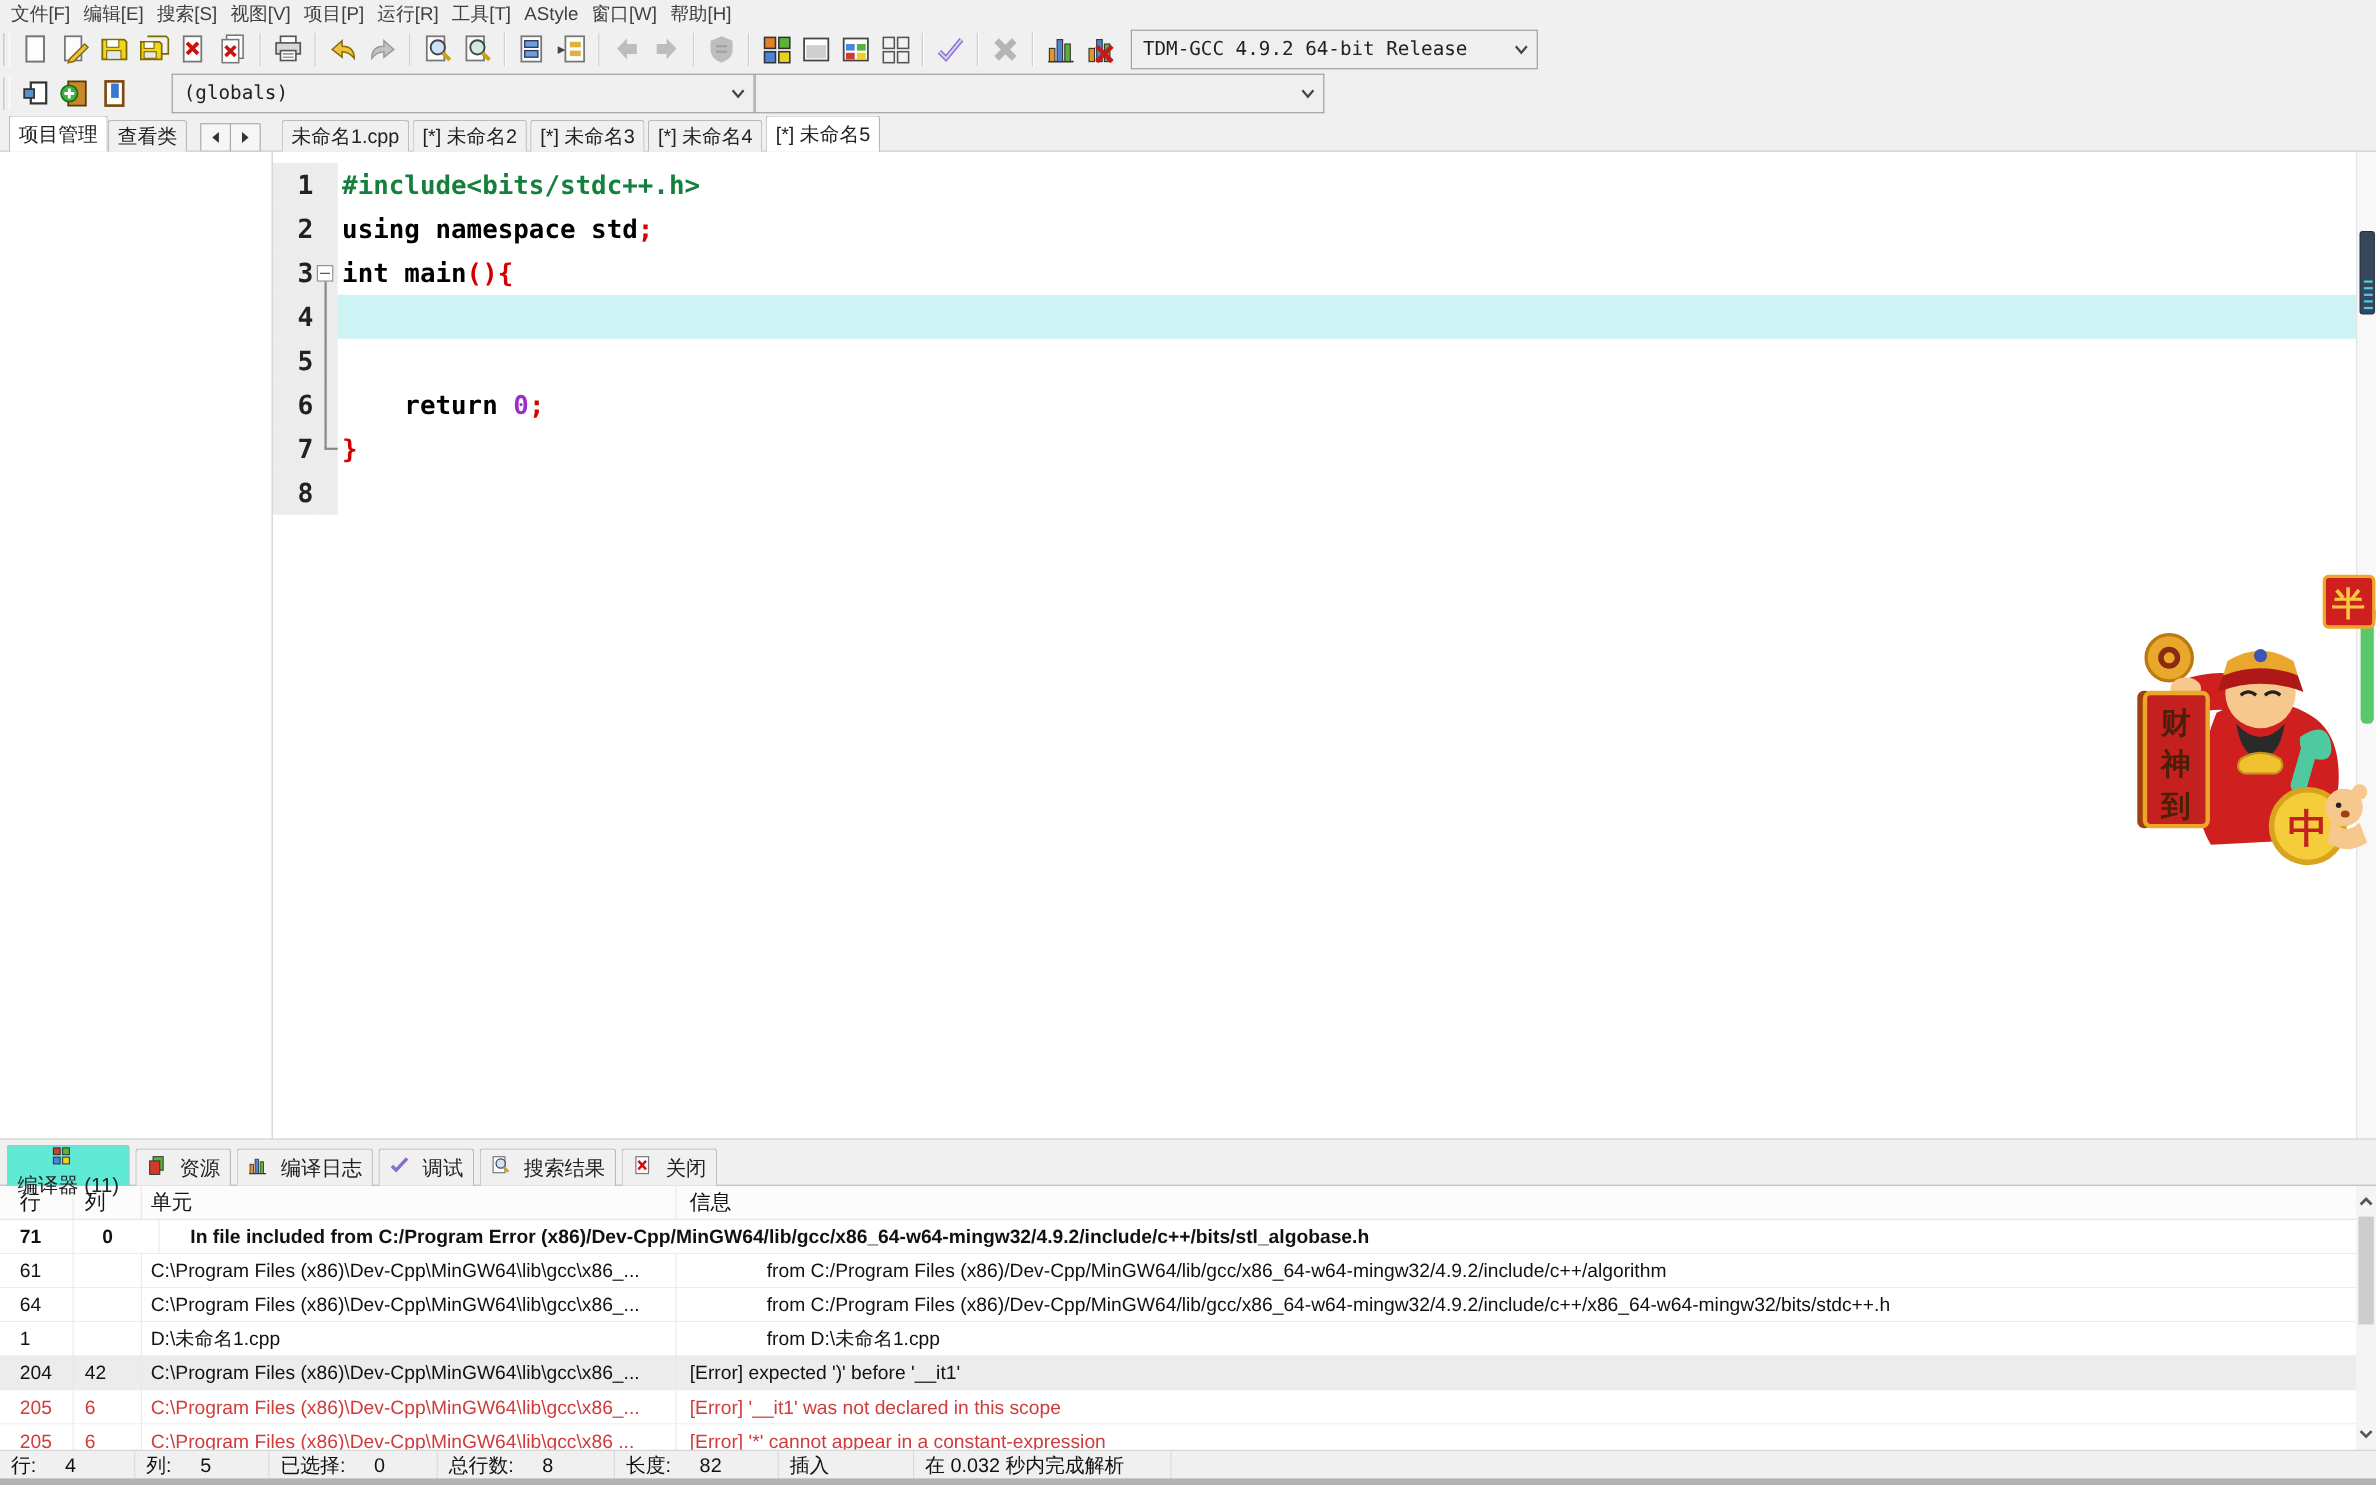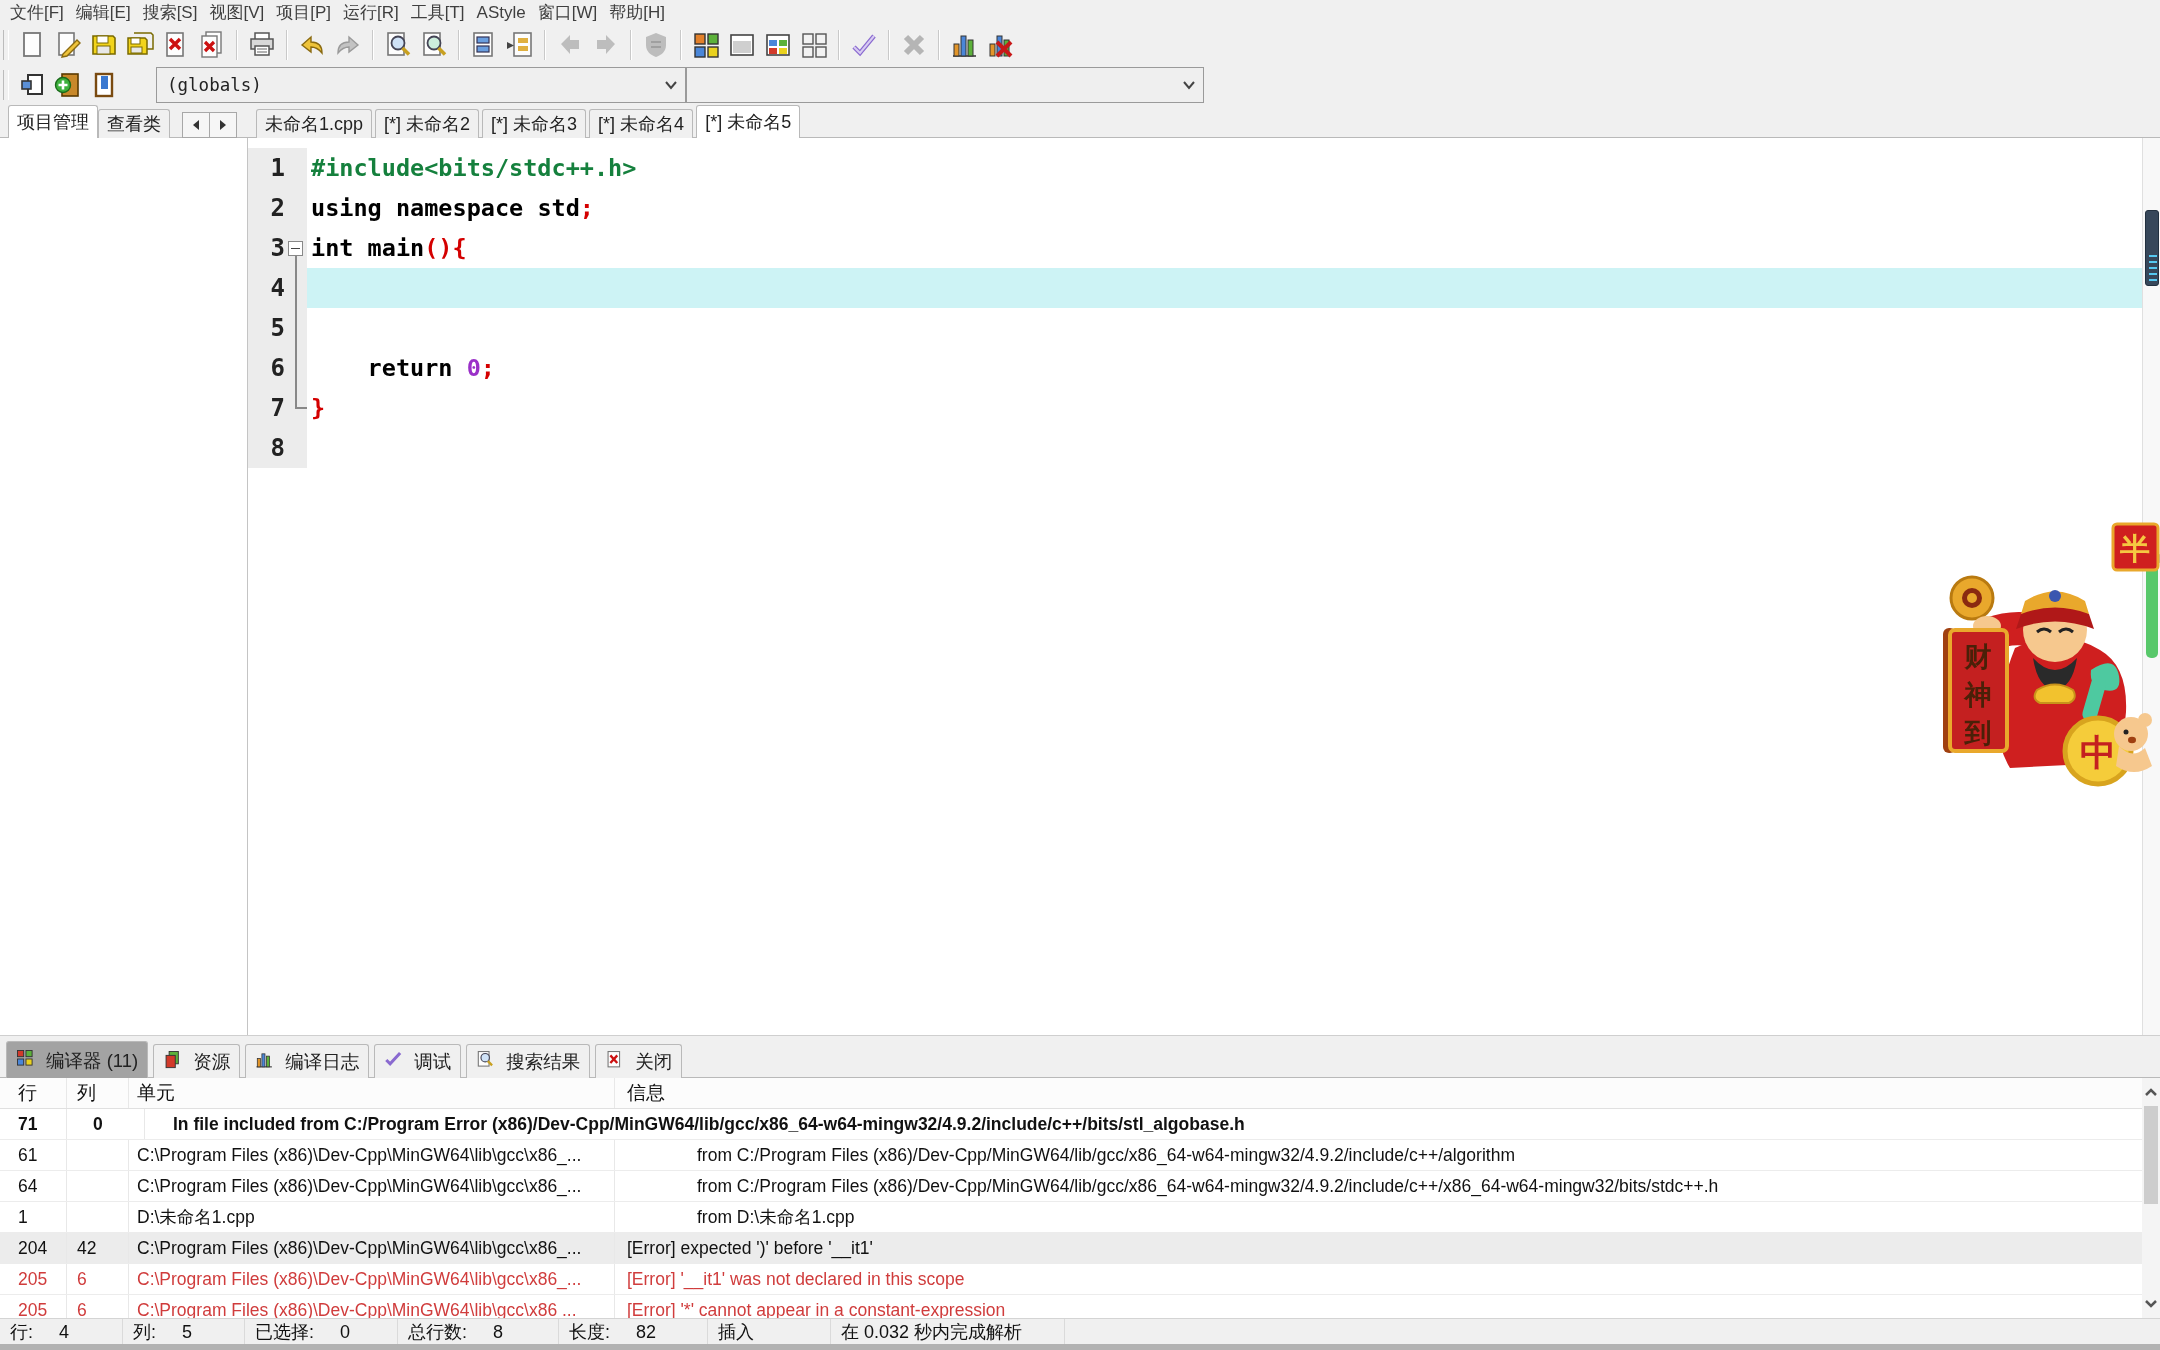--- a/index.html
+++ b/index.html
@@ -49,21 +49,21 @@
   #foldline{position:absolute;left:47px;top:118px;width:1.5px;height:152px;background:#888;}
   #foldfoot{position:absolute;left:47px;top:269px;width:12px;height:1.5px;background:#888;}
   
   #ethumb{position:absolute;left:2px;top:72px;width:14px;height:76px;background:#37475a;border:1px solid #22303f;border-radius:3px;box-sizing:border-box;}
   .dash{position:absolute;left:3px;width:8px;height:2px;background:#56c8f0;}
   
   #splitter{position:absolute;top:1035px;left:0;width:2160px;height:7px;background:#f0f0f0;border-top:1px solid #cfcfcf;}
   
   #btabs{position:absolute;top:1042px;left:6px;width:2150px;height:36px;display:flex;align-items:flex-end;gap:5px;}
   .btab{height:33px;display:flex;align-items:center;background:#f0f0f0;border:1px solid #b9b9b9;border-bottom:none;border-radius:3px 3px 0 0;font-size:18.5px;color:#222;padding:0 9px;white-space:nowrap;}
-  .btab.active{background:#a3a3a3;z-index:2;height:36px;}
+  .btab.active{background:#5eead4;z-index:2;height:36px;flex-direction:column;}
   #btabs-underline{position:absolute;top:1077px;left:0;width:2160px;height:1px;background:#b9b9b9;z-index:1;}
   #btabs .btab{position:relative;z-index:2;}
   #table{position:absolute;top:1078px;left:0;width:2142px;height:240px;background:#fff;}
   .trh{display:flex;height:30px;background:#fcfcfc;border-bottom:1px solid #e0e0e0;font-size:19px;color:#111;align-items:center;}
   .tr{display:flex;height:30px;border-bottom:1px solid #ececec;font-size:17.5px;color:#111;align-items:center;background:#fff;}
   .tr.sel{background:#ececec;}
   .tr.err{color:#d03c3c;}
   .c1{width:67px;padding-left:18px;flex:none;border-right:1px solid #e8e8e8;height:100%;display:flex;align-items:center;box-sizing:border-box;}
   .c2{width:62px;padding-left:10px;flex:none;border-right:1px solid #e8e8e8;height:100%;display:flex;align-items:center;box-sizing:border-box;}
   .c3{width:486px;padding-left:8px;flex:none;border-right:1px solid #e8e8e8;height:100%;display:flex;align-items:center;white-space:nowrap;overflow:hidden;box-sizing:border-box;}
@@ -265,20 +265,26 @@
       </svg>
     </div>
     <div class="tbtn">
       <svg viewBox="0 0 30 30">
         <rect x="5" y="14" width="5" height="12" fill="#e2952a" stroke="#333"></rect>
         <rect x="12" y="6" width="5" height="20" fill="#4a86d8" stroke="#333"></rect>
         <rect x="19" y="10" width="5" height="16" fill="#5cb13a" stroke="#333"></rect>
         <path d="M12 12 L26 26 M26 12 L12 26" stroke="#c81818" stroke-width="4"></path>
       </svg>
     </div>
+    <div class="combo" id="compilerCombo">
+      <span class="ctext">TDM-GCC 4.9.2 64-bit Release</span>
+      <svg class="carr" viewBox="0 0 20 20">
+        <path d="M5 7 L10 13 L15 7" stroke="#444" stroke-width="2" fill="none"></path>
+      </svg>
+    </div>
   </div>
 
 <div id="tb2">
     <div class="tgrip"></div>
     <div class="tbtn">
       <svg viewBox="0 0 30 30">
         <rect x="11" y="5" width="14" height="19" fill="#fff" stroke="#333" stroke-width="2"></rect>
         <rect x="5" y="11" width="9" height="8" fill="#5a8fd6" stroke="#333" stroke-width="1.6"></rect>
       </svg>
     </div>

